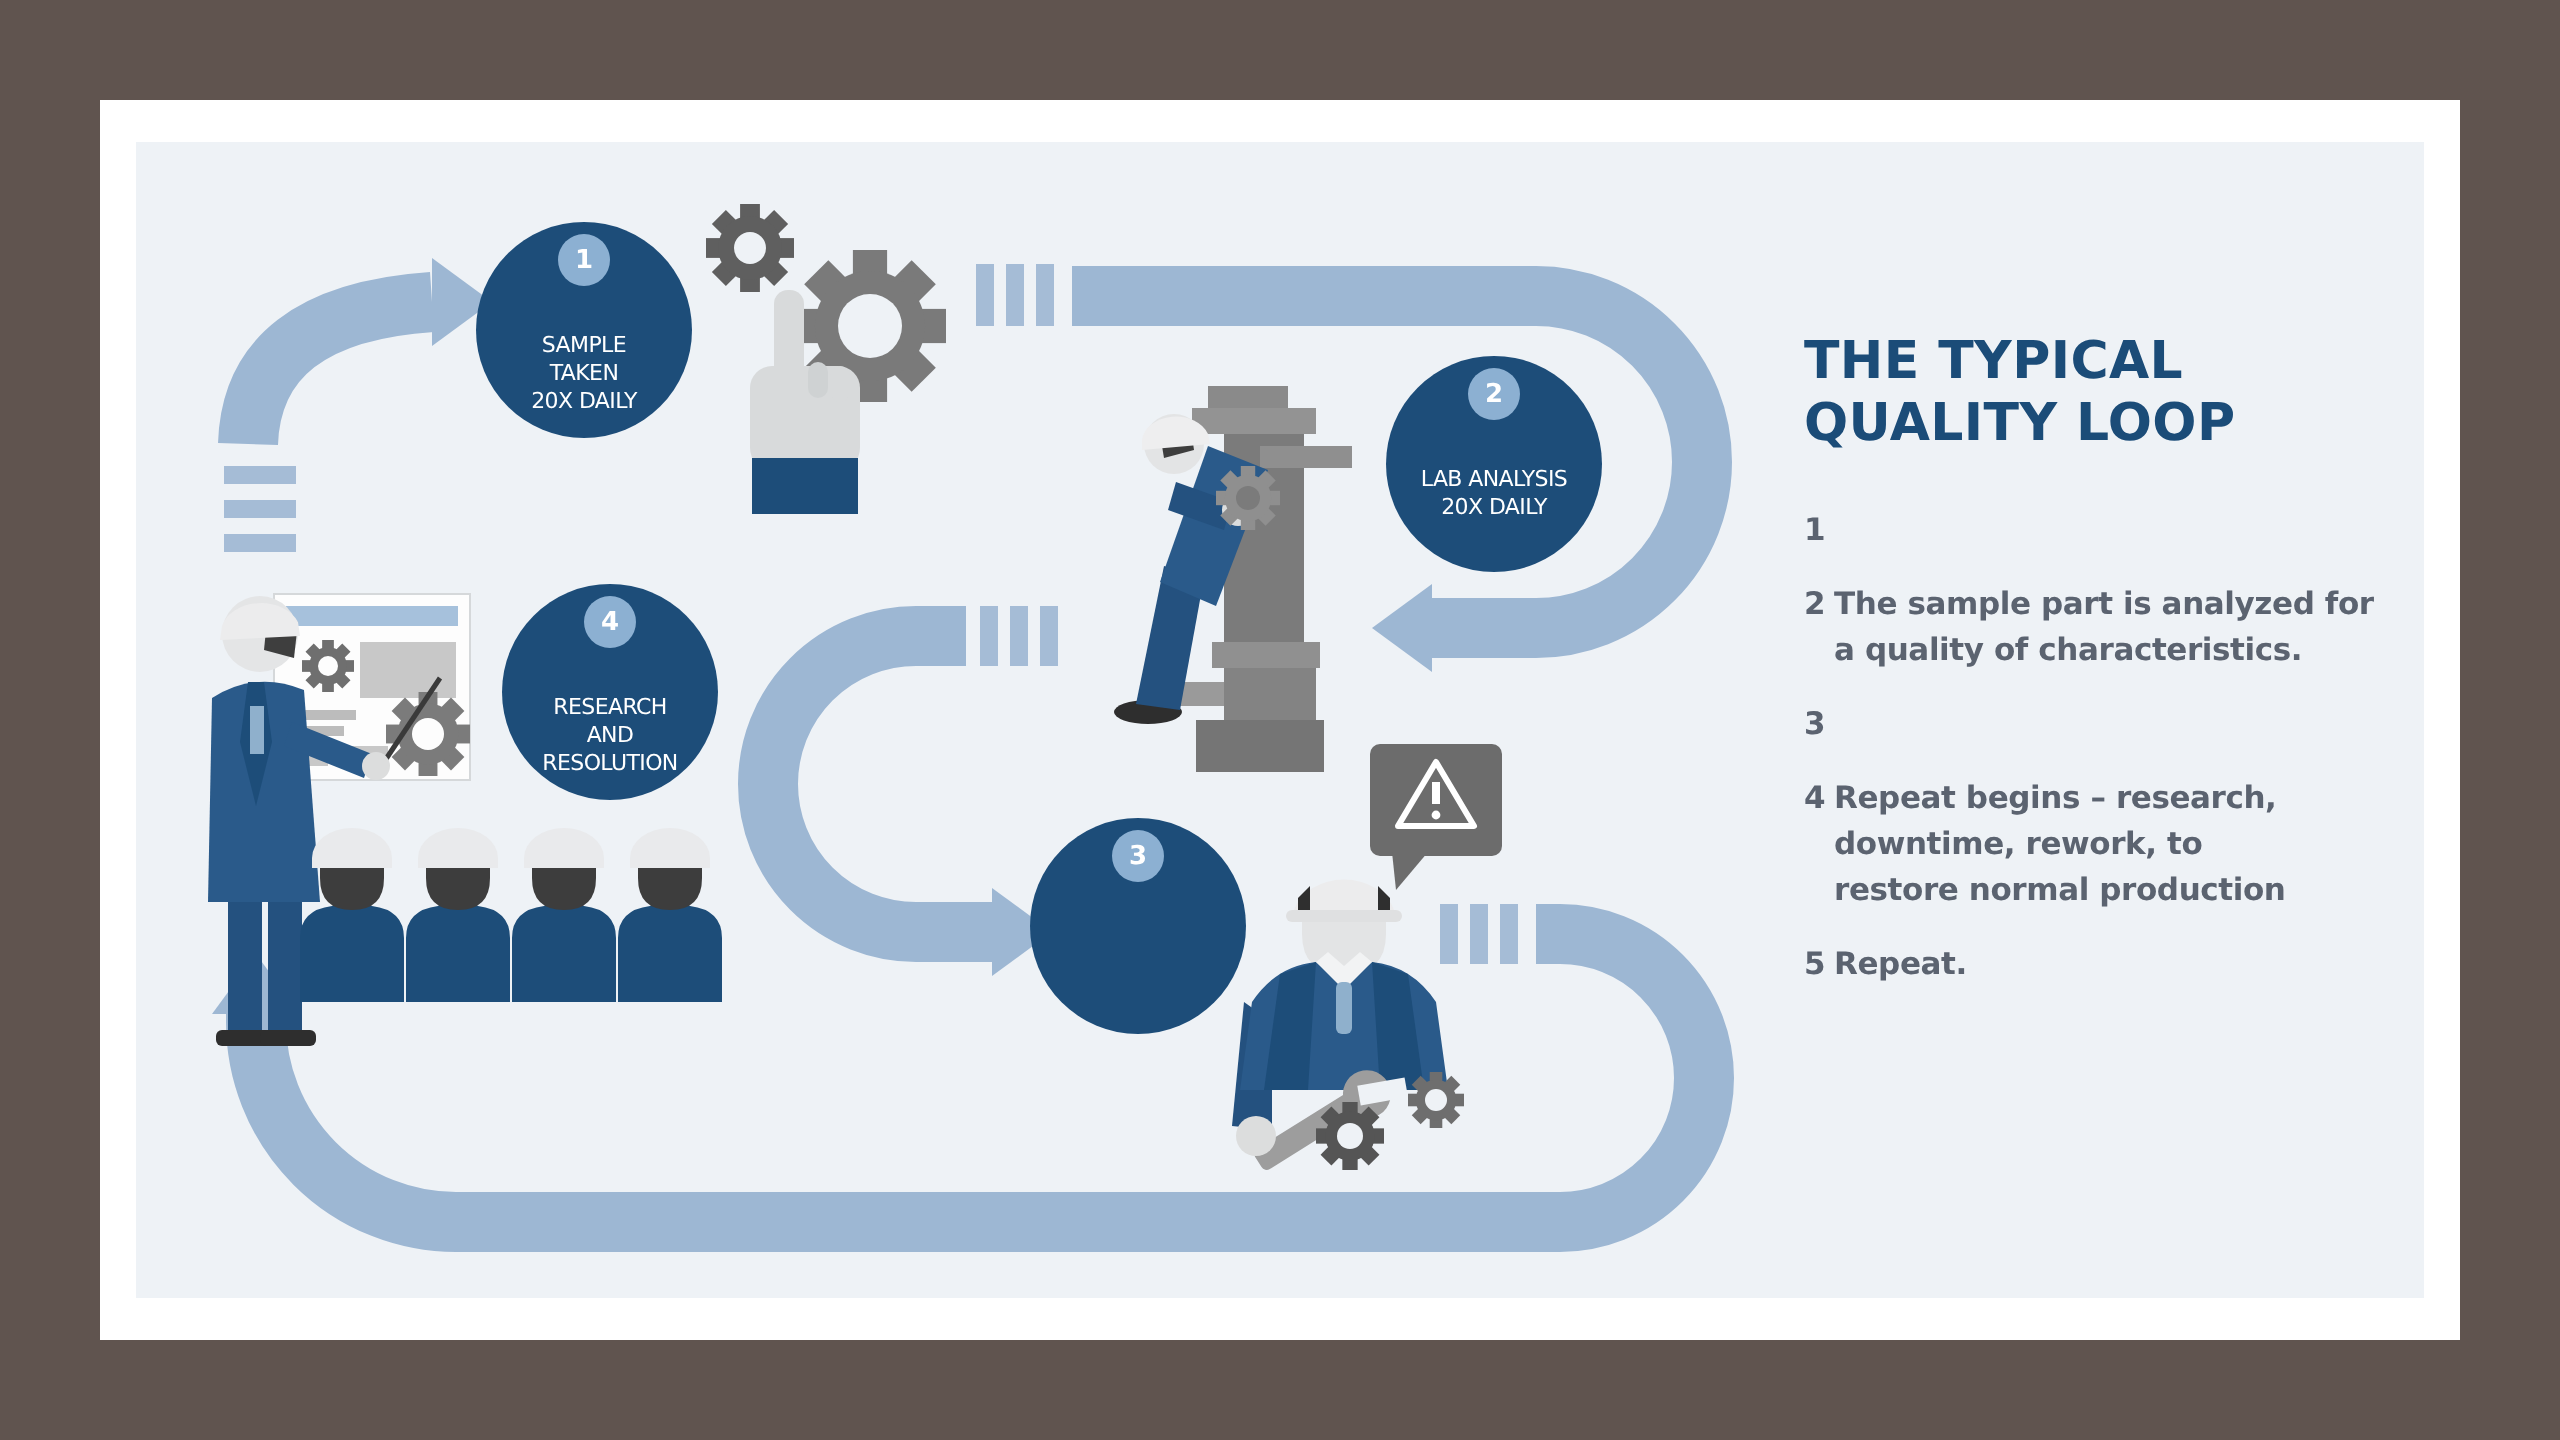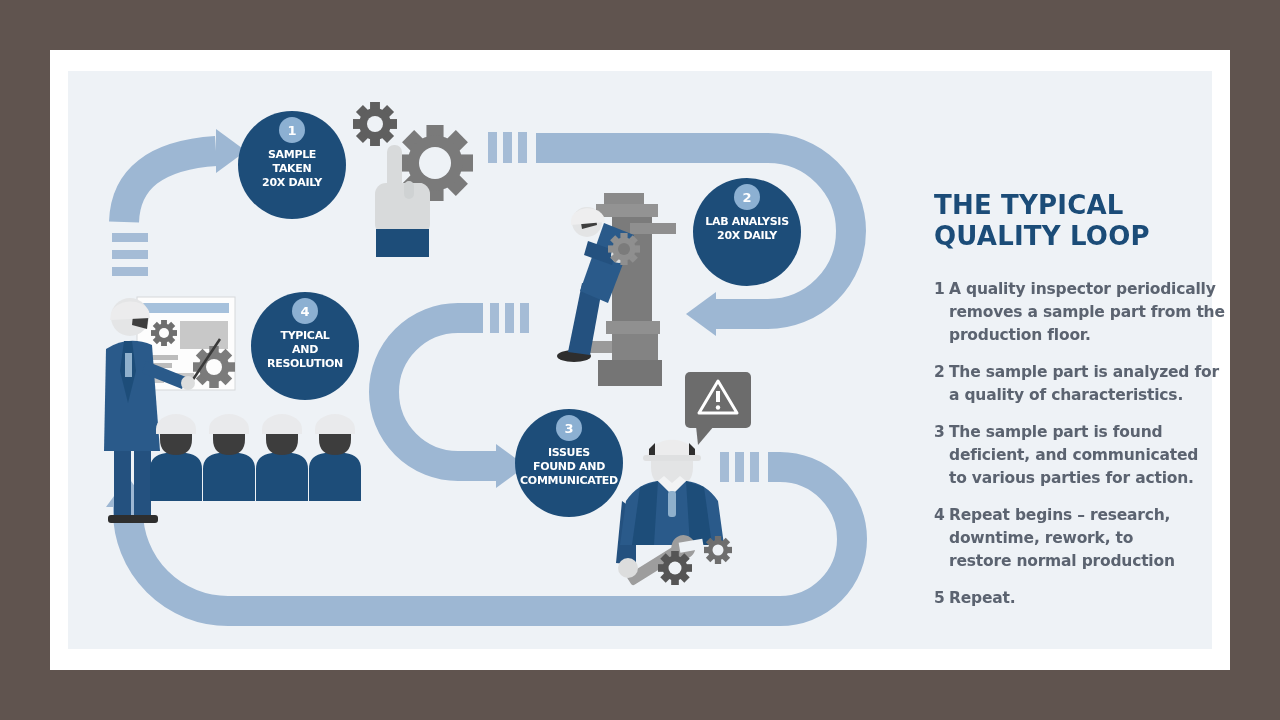--- a/index.html
+++ b/index.html
@@ -6,24 +6,24 @@
   body{font-family:"DejaVu Sans","Liberation Sans",sans-serif;}
   .stage{position:relative;width:1280px;height:720px;background:#60544f;overflow:hidden;}
   .slide{position:absolute;left:50px;top:50px;width:1180px;height:620px;background:#ffffff;}
   .panel{position:absolute;left:18px;top:21px;width:1144px;height:578px;background:#eef2f6;}
   .diagram{position:absolute;left:0;top:0;}
   
   .step-circle{position:absolute;width:108px;height:108px;border-radius:50%;background:#1d4d79;
     display:flex;flex-direction:column;align-items:center;z-index:5;}
   .badge{margin-top:6px;width:26px;height:26px;border-radius:50%;background:#8cb0d2;color:#ffffff;
     font-size:13px;font-weight:bold;display:flex;align-items:center;justify-content:center;}
-  .step-label{margin-top:5px;color:#ffffff;font-weight:bold;font-size:11px;line-height:14px;
+  .step-label{margin-top:23px;color:#ffffff;font-weight:normal;font-size:11px;line-height:14px;
     letter-spacing:-0.3px;text-align:center;white-space:pre-line;}
   
-  .info-panel{position:absolute;left:884px;top:116px;width:336px;margin-top:24px;}
+  .info-panel{position:absolute;left:852px;top:116px;width:336px;}
   .info-title{margin:0 0 26px 0;color:#1b4c78;font-size:26px;line-height:31px;font-weight:bold;
     white-space:pre-line;letter-spacing:0.2px;}
   .info-item{display:flex;margin-bottom:14px;color:#5b6370;font-weight:bold;
     font-size:15.5px;line-height:23px;letter-spacing:-0.2px;}
   .info-item .num{flex:0 0 15px;}
   .info-item .txt{white-space:pre-line;}
 </style>
 </head>
 <body>
 
@@ -212,51 +212,42 @@
 TAKEN
 20X DAILY</div>
       </div>
       <div class="step-circle" style="left:625px;top:107px;">
         <div class="badge">2</div>
         <div class="step-label">LAB ANALYSIS
 20X DAILY</div>
       </div>
       <div class="step-circle" style="left:447px;top:338px;">
         <div class="badge">3</div>
-        <div class="step-label">ISSUES
-FOUND AND
-COMMUNICATED</div>
       </div>
       <div class="step-circle" style="left:183px;top:221px;">
         <div class="badge">4</div>
-        <div class="step-label">TYPICAL
+        <div class="step-label">RESEARCH
 AND
 RESOLUTION</div>
       </div>
     </div>
 
     <div class="info-panel">
       <h1 class="info-title">THE TYPICAL
 QUALITY LOOP</h1>
       <div class="info-item">
         <span class="num">1</span>
-        <span class="txt">A quality inspector periodically
-removes a sample part from the
-production floor.</span>
       </div>
       <div class="info-item">
         <span class="num">2</span>
         <span class="txt">The sample part is analyzed for
 a quality of characteristics.</span>
       </div>
       <div class="info-item">
         <span class="num">3</span>
-        <span class="txt">The sample part is found
-deficient, and communicated
-to various parties for action.</span>
       </div>
       <div class="info-item">
         <span class="num">4</span>
         <span class="txt">Repeat begins – research,
 downtime, rework, to
 restore normal production</span>
       </div>
       <div class="info-item">
         <span class="num">5</span>
         <span class="txt">Repeat.</span>

